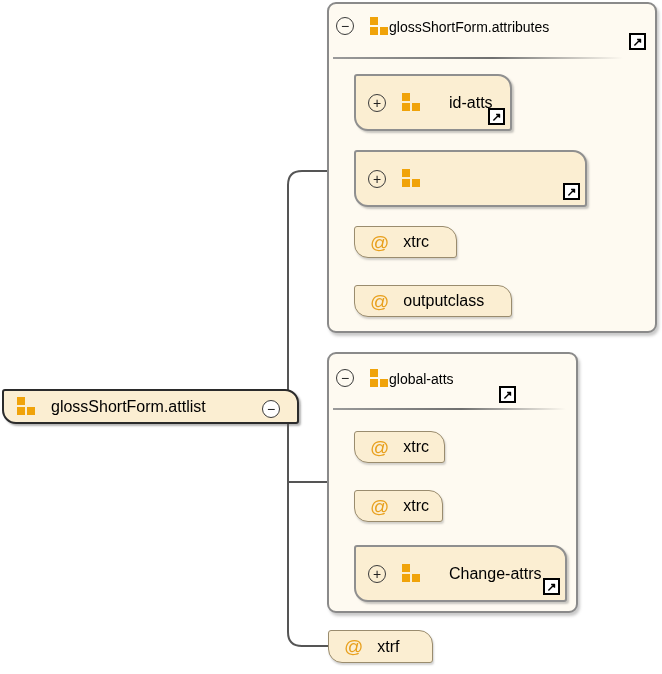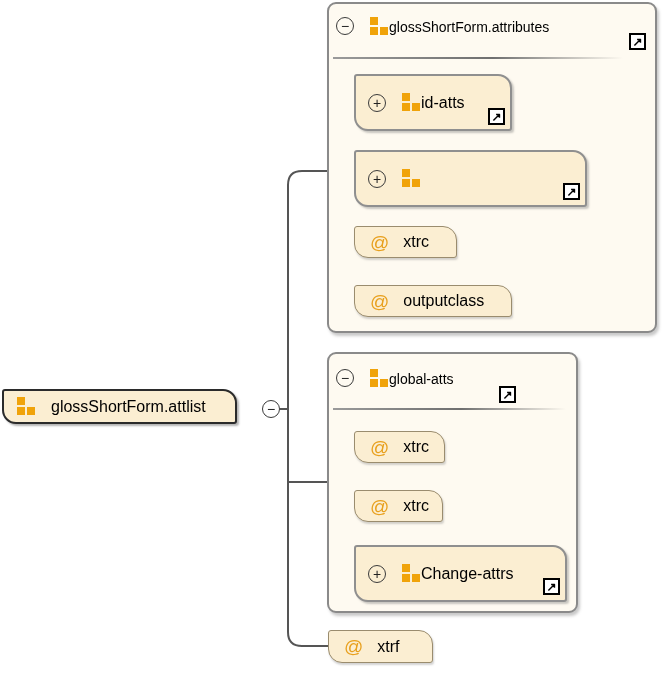--- a/index.html
+++ b/index.html
@@ -8,21 +8,21 @@
     position: relative; width: 662px; height: 674px;
     background: #ffffff; overflow: hidden;
     font-family: "Liberation Sans", sans-serif; color:#000;
   }
   svg.wires { position:absolute; left:0; top:0; width:662px; height:674px; }
 
   
   .leaf { border-radius: 3px 14px 3px 14px; background:#FBEED2; }
 
   .root-node {
-    position:absolute; left:2px; top:389px; width:235px; height:35px;
+    position:absolute; left:2px; top:389px; width:297px; height:35px;
     border:2px solid #2b2b2b; display:flex; align-items:center;
     padding-left:11px; box-shadow:2px 2px 2px rgba(90,90,90,.45);
   }
   .root-node .nlabel { margin-left:15px; font-size:16px; }
 
   .container {
     position:absolute; background:#FEFAF1;
     border:2px solid #8a8a8a; border-radius:9px;
     box-shadow:2px 3px 3px rgba(120,120,120,.4);
   }
@@ -48,21 +48,21 @@
     background:linear-gradient(to right,#9a9a9a,#6f6f6f 55%,rgba(110,110,110,0));
   }
 
   .group-ref {
     position:absolute; border:2px solid #8f8f8f;
     display:flex; align-items:center; padding-left:12px;
     box-shadow:2px 2px 2px rgba(120,120,120,.4);
   }
   .group-ref .toggle { position:static; flex:0 0 auto; }
   .group-ref .agicon { position:static; margin-left:14px; flex:0 0 auto; }
-  .group-ref .nlabel { margin-left:0; font-size:16px; white-space:nowrap; }
+  .group-ref .nlabel { margin-left:28px; font-size:16px; white-space:nowrap; }
 
   .attr-leaf {
     position:absolute; height:32px; border:1px solid #9a8c6e;
     display:flex; align-items:center; padding-left:15px;
     box-shadow:1px 2px 2px rgba(130,130,130,.35);
   }
   .atglyph { color:#E8A01E; font-size:19px; line-height:1; }
   .attr-leaf .nlabel { margin-left:14px; font-size:16px; }
 
   .linkbox {

